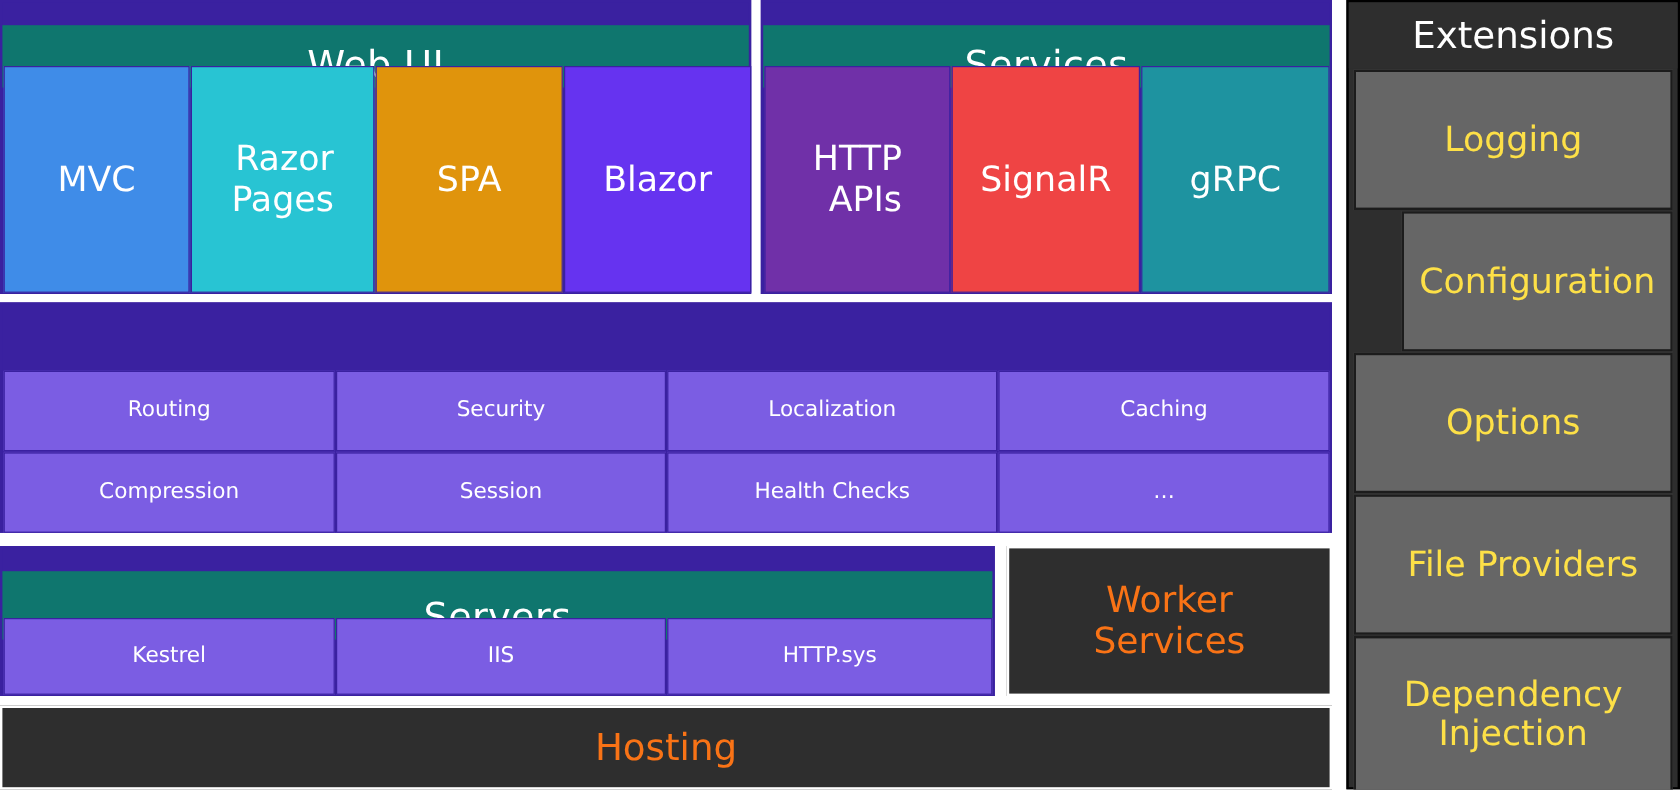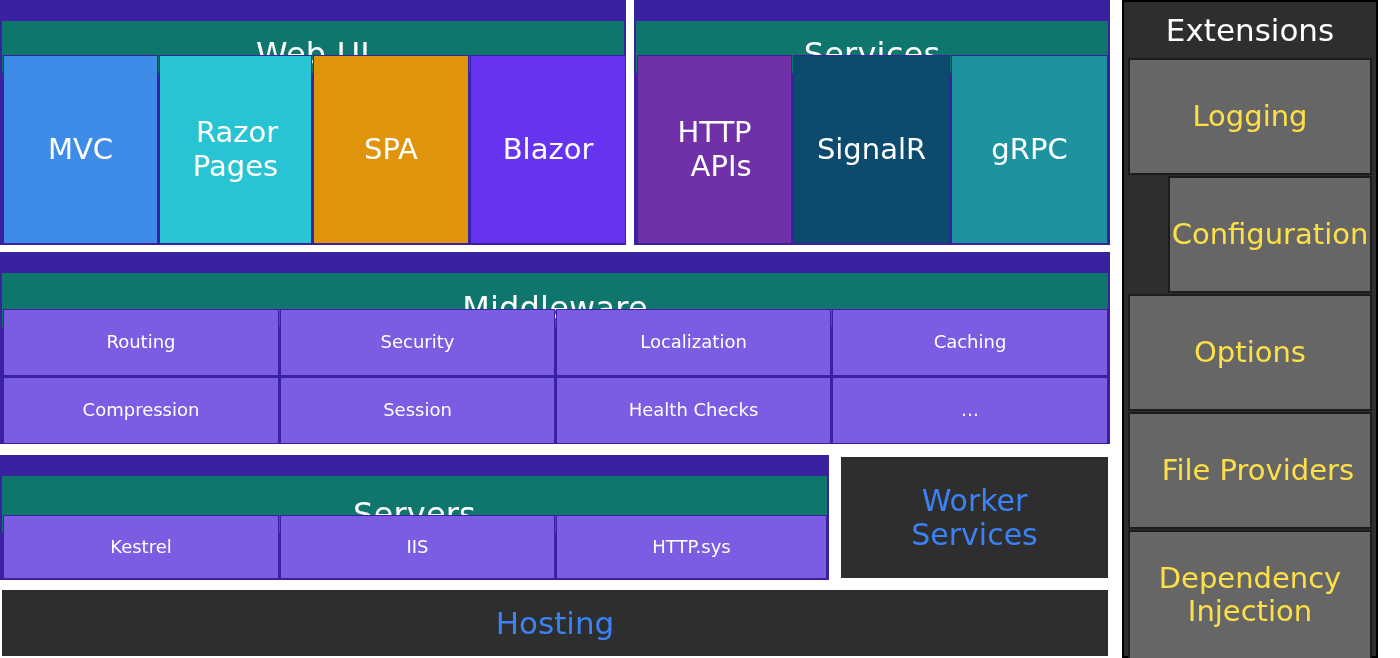--- a/index.html
+++ b/index.html
@@ -21,21 +21,21 @@
   }
 
   
   .box {
     position: absolute;
     box-sizing: border-box;
     display: flex;
     align-items: center;
     justify-content: center;
     text-align: center;
-    color: #3b82f6;
+    color: #f97316;
     line-height: 1.12;
     overflow: hidden;
   }
 
   
   .group {
     position: absolute;
     box-sizing: border-box;
     background: #3a21a0;
     border: 2px solid #3a21a0;
@@ -144,32 +144,29 @@
   </div>
 
   <div class="group" style="left:634px; top:0px; width:476px; height:245px;">
     <div class="group-header" style="height:52px;">
       <span>Services</span>
     </div>
     <div class="tile" style="left:1px; top:53px; width:155px; height:189px; background:#7030a8;">
       <span>HTTP
 APIs</span>
     </div>
-    <div class="tile" style="left:157px; top:53px; width:157px; height:189px; background:#0c4a6e;">
+    <div class="tile" style="left:157px; top:53px; width:157px; height:189px; background:#ef4444;">
       <span>SignalR</span>
     </div>
     <div class="tile" style="left:315px; top:53px; width:157px; height:189px; background:#1e93a0;">
       <span>gRPC</span>
     </div>
   </div>
 
   <div class="group" style="left:0px; top:252px; width:1110px; height:192px;">
-    <div class="group-header" style="height:54px;">
-      <span>Middleware</span>
-    </div>
 
     <div class="tile mw-tile" style="left:1px; top:55px; width:276px; height:67px;">
       <span>Routing</span>
     </div>
     <div class="tile mw-tile" style="left:278px; top:55px; width:275px; height:67px;">
       <span>Security</span>
     </div>
     <div class="tile mw-tile" style="left:554px; top:55px; width:275px; height:67px;">
       <span>Localization</span>
     </div>
@@ -208,21 +205,21 @@
 
   <div class="box dark" style="left:839px; top:455px; width:271px; height:125px; font-size:30px; white-space:pre-line;">
     <span>Worker
 Services</span>
   </div>
 
   <div class="box dark" style="left:0px; top:588px; width:1110px; height:70px; font-size:31px;">
     <span>Hosting</span>
   </div>
 
-  <div class="ext-col" style="left:1122px; top:0px; width:256px; height:658px;">
+  <div class="ext-col" style="left:1122px; top:0px; width:278px; height:658px;">
     <div class="ext-header">
       <span>Extensions</span>
     </div>
 
     <div class="ext-item" style="top:56px; height:117px;">
       <span>Logging</span>
     </div>
     <div class="ext-item" style="top:174px; height:117px;margin-left:40px;">
       <span>Configuration</span>
     </div>

